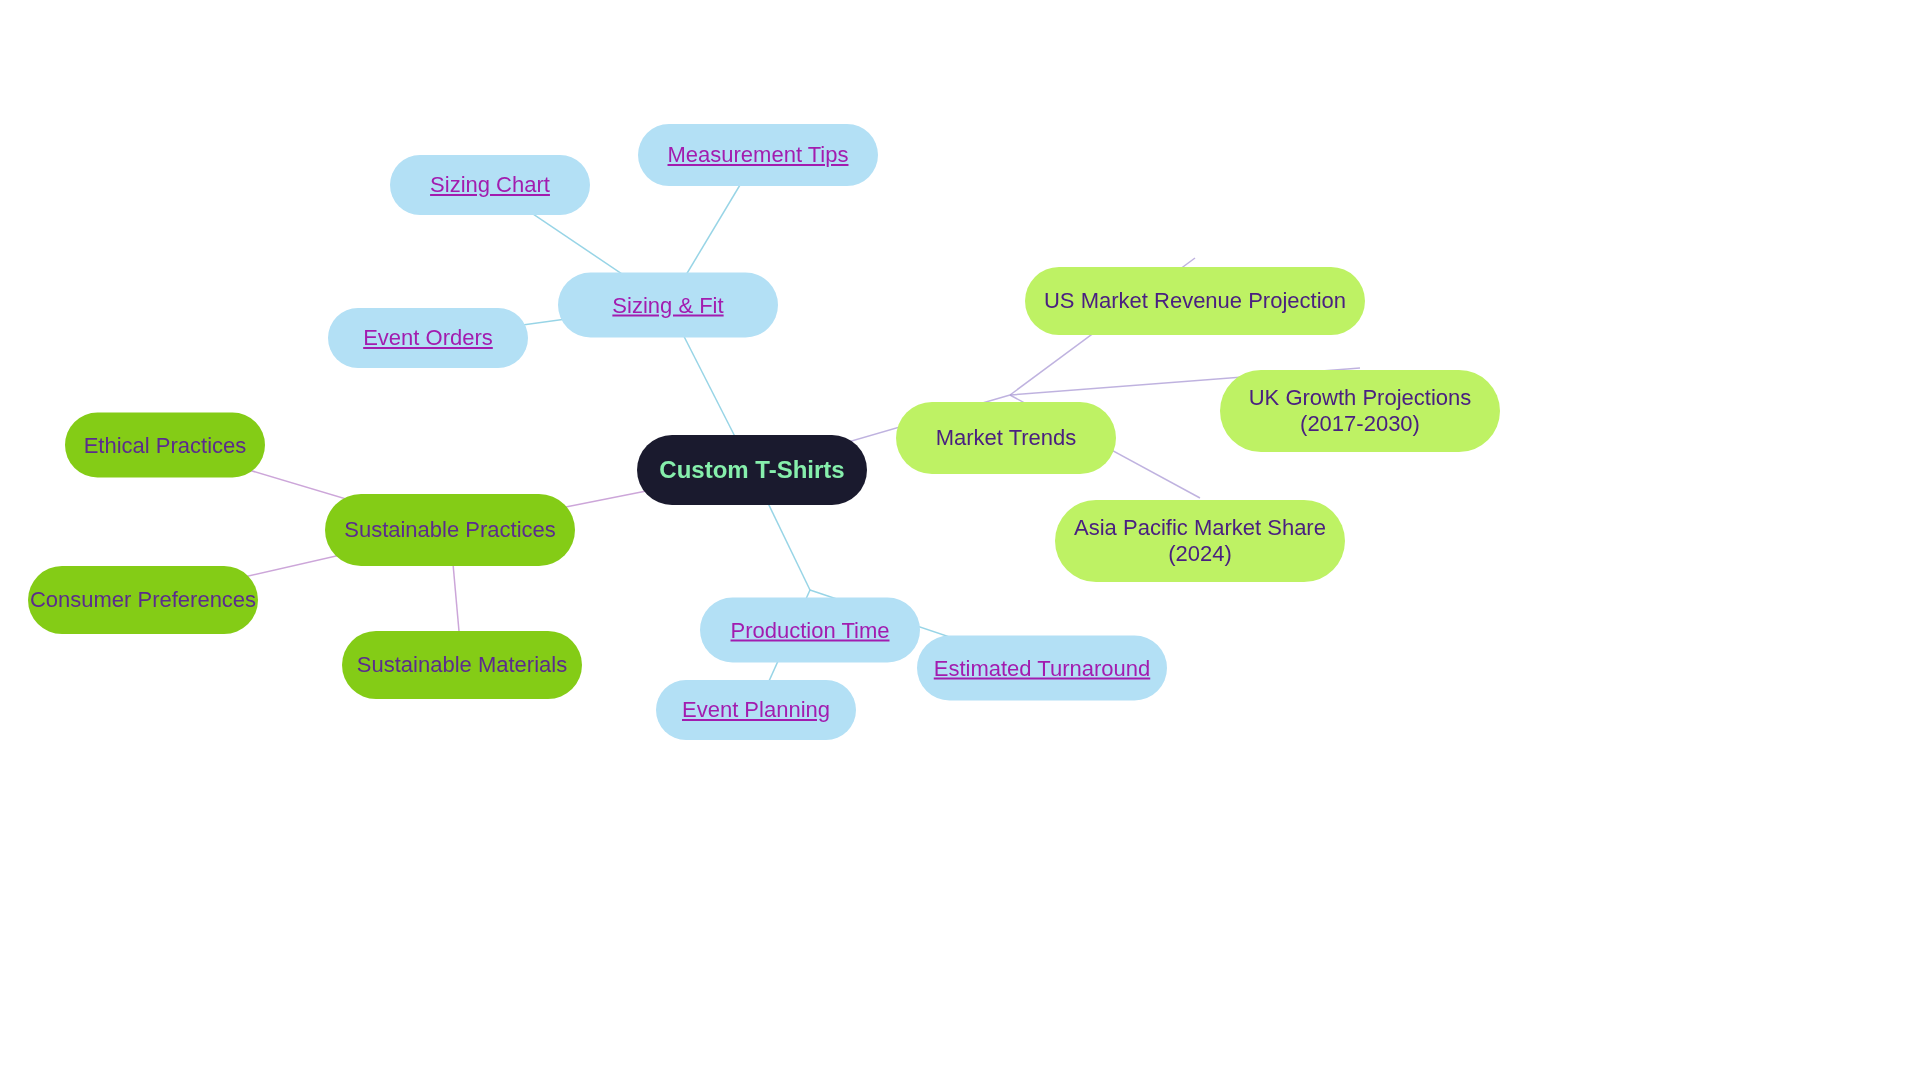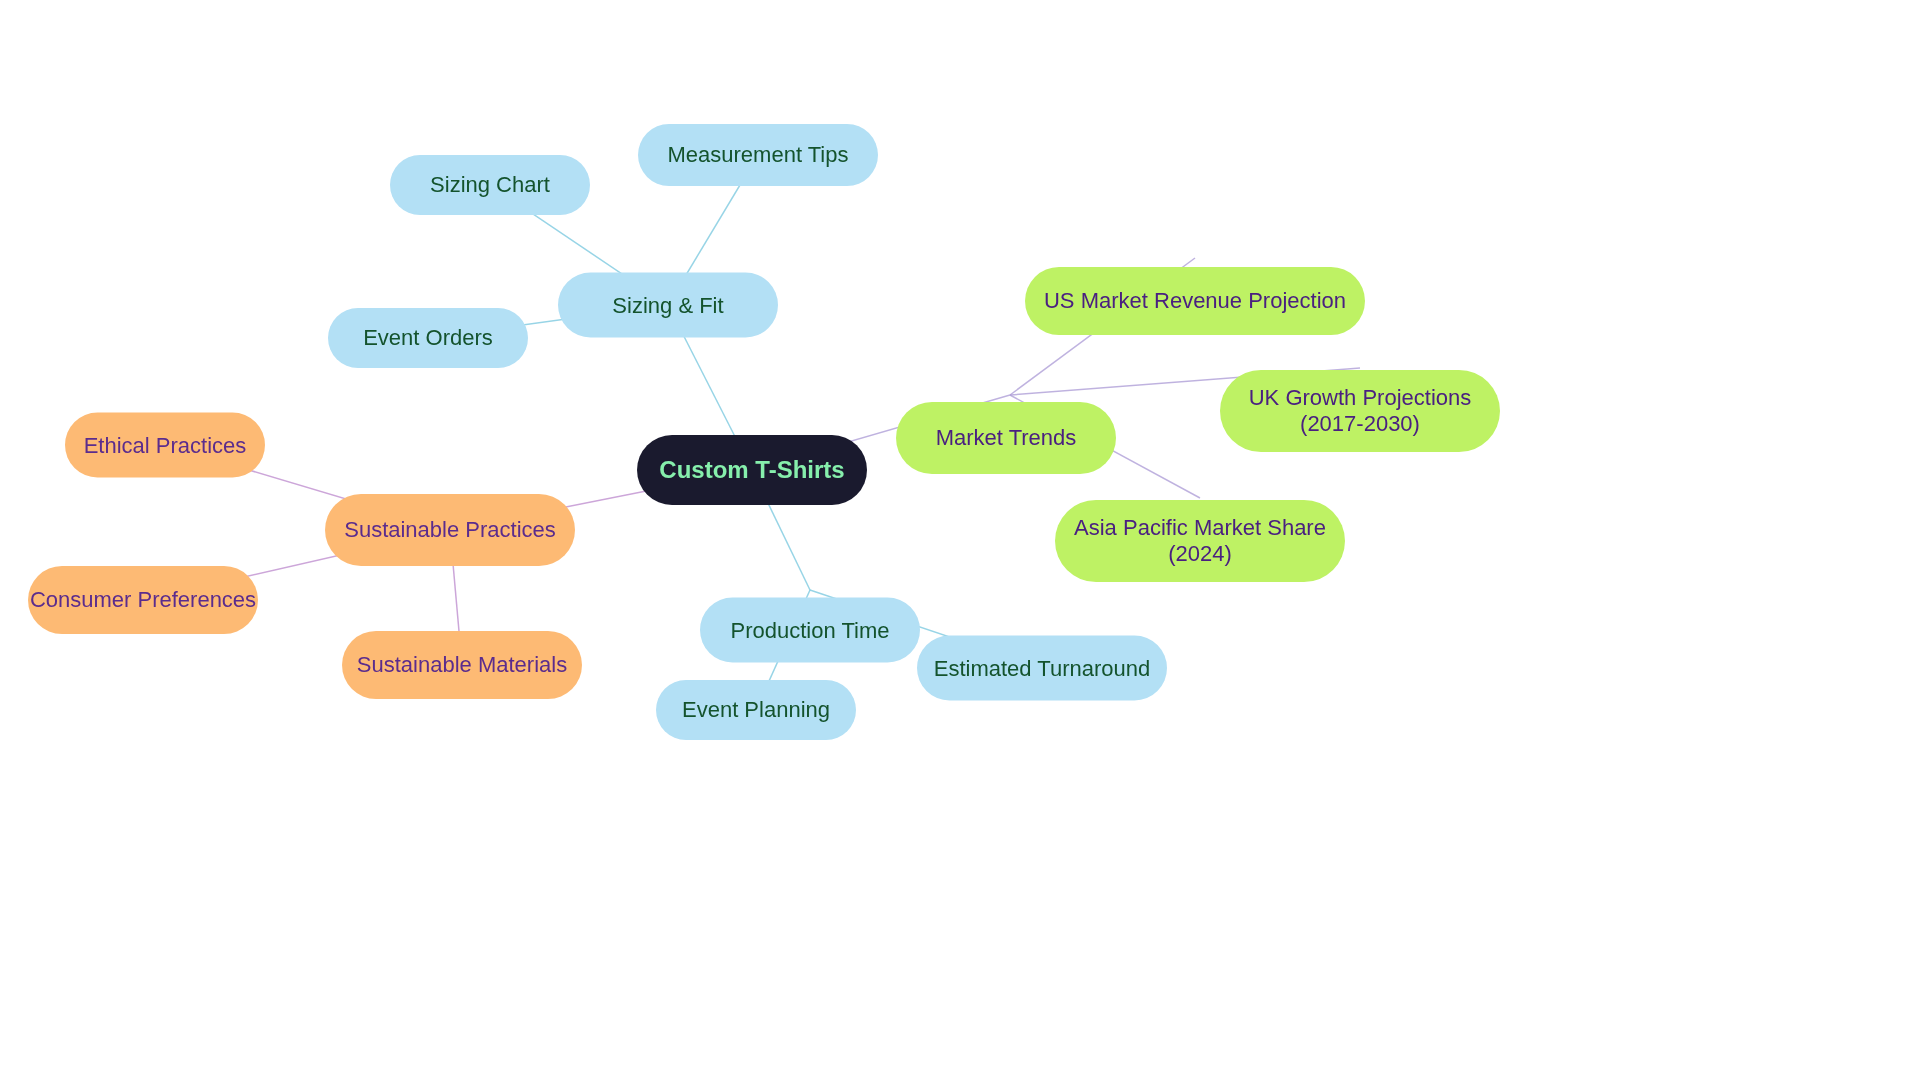--- a/index.html
+++ b/index.html
@@ -44,36 +44,37 @@
       color: #86efac;
       width: 230px;
       height: 70px;
       font-size: 24px;
       font-weight: 600;
       border-radius: 40px;
     }
 
     .node-blue {
       background: #b3e0f5;
-      color: #14532d;
+      color: #a21caf;
       border: none;
+      text-decoration: underline;
     }
 
     .node-blue-lg {
       width: 220px;
       height: 65px;
     }
 
     .node-blue-md {
       width: 200px;
       height: 60px;
     }
 
     .node-purple {
-      background: #fdba74;
+      background: #84cc16;
       color: #5b2c8d;
       border: none;
     }
 
     .node-purple-lg {
       width: 230px;
       height: 70px;
     }
 
     .node-purple-md {

